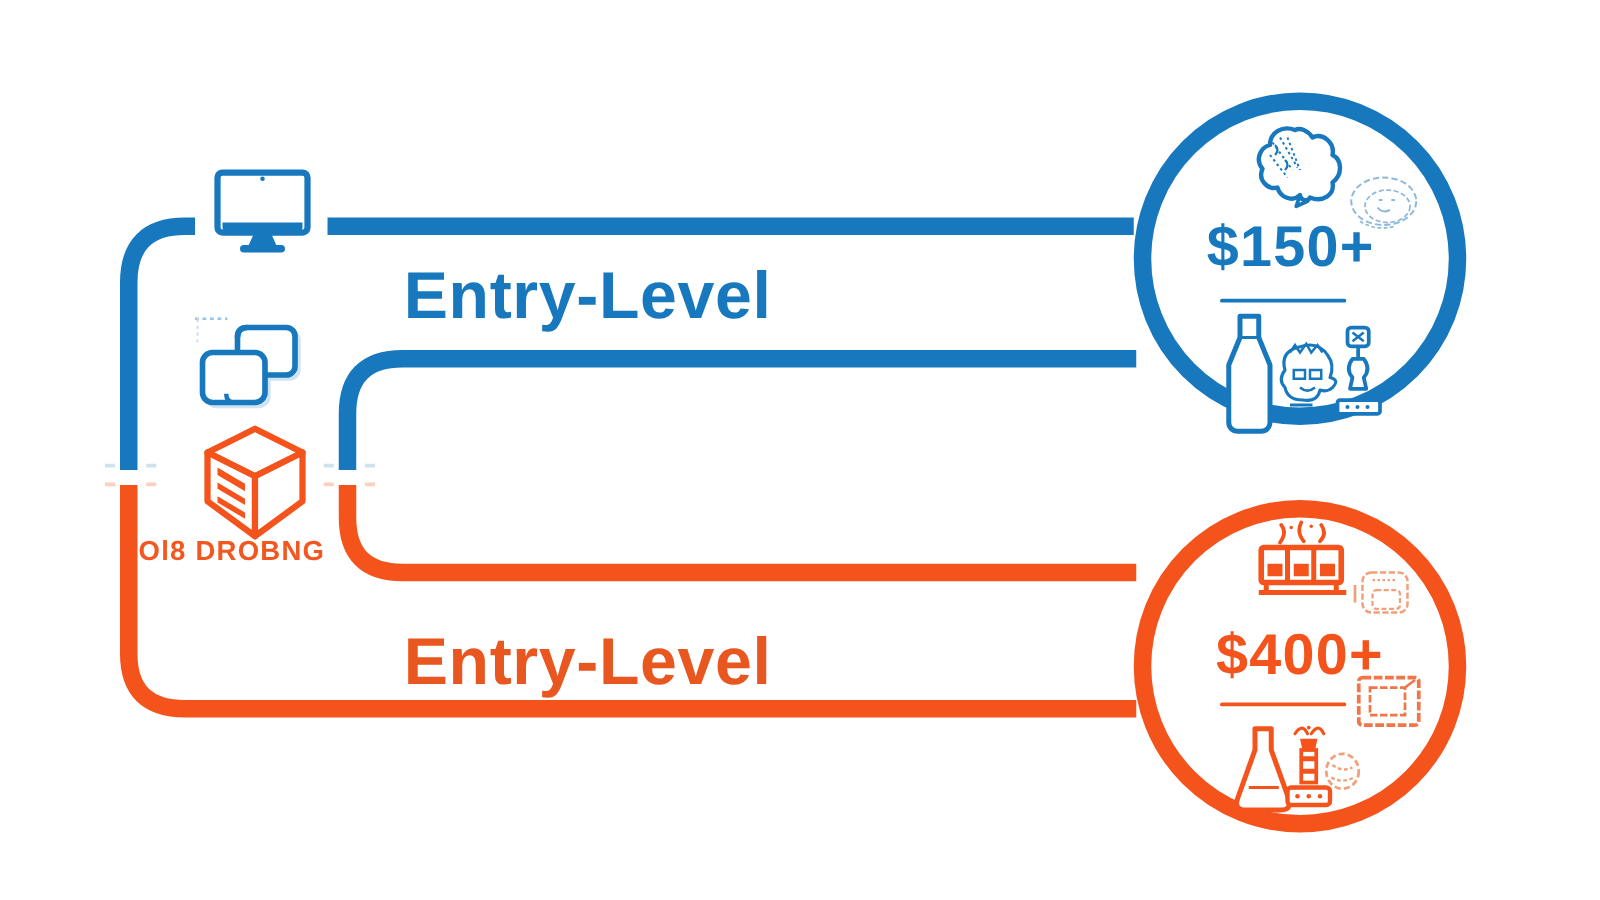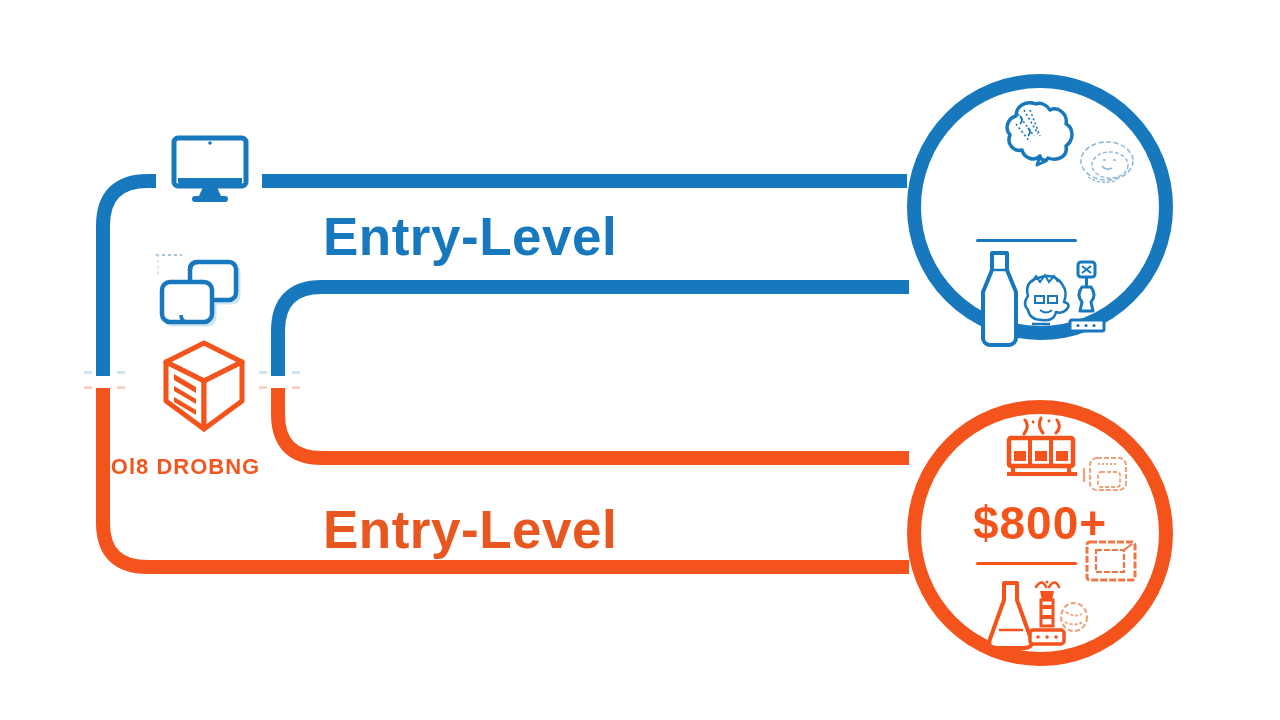--- a/index.html
+++ b/index.html
@@ -78,21 +78,21 @@
     <svg width="88" height="96" viewBox="0 0 88 96">
       <path d="M44 5 L82 24 L44 43 L6 24 Z" fill="#fff" stroke="#F4531C" stroke-width="5" stroke-linejoin="round"></path>
       <path d="M6 24 V63 L44 91 V43 Z" fill="#fff" stroke="#F4531C" stroke-width="5" stroke-linejoin="round"></path>
       <path d="M82 24 V63 L44 91 V43 Z" fill="#fff" stroke="#F4531C" stroke-width="5" stroke-linejoin="round"></path>
       <path d="M14 36 l22 13 v6 l-22 -13 z" fill="#F4531C"></path>
       <path d="M14 48 l22 13 v5 l-22 -13 z" fill="#F4531C"></path>
       <path d="M14 59 l22 13 v5 l-22 -13 z" fill="#F4531C"></path>
     </svg>
   </div>
 
-  <div class="abs caption" style="left:98px;top:450px">
+  <div class="abs caption" style="left:98px;top:424px">
     <div>Ol8 DROBNG</div>
   </div>
 
   <div class="abs path-label blue-text" style="left:323px;top:206px">Entry-Level</div>
   <div class="abs path-label orange-text" style="left:323px;top:499px">Entry-Level</div>
 
   <div class="abs" style="left:1000px;top:98px">
     <svg width="82" height="72" viewBox="0 0 82 72">
       <path d="M36 6 C26 2 16 8 16 18 C8 20 4 30 10 37 C6 46 14 54 22 52 C24 60 34 64 40 58 C40 62 46 64 48 60 C58 64 68 58 66 48 C74 42 74 30 66 26 C68 16 58 8 50 12 C46 6 40 4 36 6 Z" fill="#fff" stroke="#1878BE" stroke-width="3.5" stroke-linejoin="round"></path>
       <path d="M18 16 l16 22 M24 12 l14 24 M16 26 l14 18 M30 12 l10 26" stroke="#1878BE" stroke-width="1.6" stroke-dasharray="2 2.5" fill="none"></path>
@@ -103,20 +103,21 @@
 
   <div class="abs" style="left:1076px;top:136px">
     <svg width="62" height="54" viewBox="0 0 62 54">
       <ellipse cx="31" cy="25" rx="26" ry="19" fill="none" stroke="#8FB9DA" stroke-width="1.6" stroke-dasharray="5 2.5"></ellipse>
       <ellipse cx="34" cy="29" rx="18" ry="13" fill="none" stroke="#8FB9DA" stroke-width="1.4" stroke-dasharray="4 2"></ellipse>
       <path d="M26 30 q4 5 10 2 M27 24 h3 M37 24 h3" stroke="#8FB9DA" stroke-width="1.6" fill="none"></path>
       <path d="M12 41 q12 8 28 4" stroke="#8FB9DA" stroke-width="1.4" stroke-dasharray="3 2" fill="none"></path>
     </svg>
   </div>
 
+  <div class="abs node-value blue-text" style="left:940px;top:170px;width:185px">$150+</div>
 
   <div class="abs divider" style="left:976px;top:239px;width:101px;background:#1878BE"></div>
 
   <div class="abs" style="left:977px;top:250px">
     <svg width="46" height="98" viewBox="0 0 46 98">
       <path d="M15 3 h15 v17 l9 22 v46 a7 7 0 0 1 -7 7 h-19 a7 7 0 0 1 -7 -7 v-46 l9 -22 z" fill="#fff" stroke="#1878BE" stroke-width="4" stroke-linejoin="round"></path>
       <path d="M15 20 h15" stroke="#1878BE" stroke-width="2.5"></path>
     </svg>
   </div>
 
@@ -160,21 +161,21 @@
 
   <div class="abs" style="left:1080px;top:450px">
     <svg width="54" height="52" viewBox="0 0 54 52">
       <rect x="10" y="8" width="36" height="32" rx="7" fill="none" stroke="#F0A17C" stroke-width="2" stroke-dasharray="5 2"></rect>
       <rect x="18" y="22" width="22" height="15" rx="3" fill="none" stroke="#F0A17C" stroke-width="1.8" stroke-dasharray="4 2"></rect>
       <path d="M18 14 h18" stroke="#F0A17C" stroke-width="1.8" stroke-dasharray="2 2" fill="none"></path>
       <path d="M4 18 v14" stroke="#F0A17C" stroke-width="2.2" fill="none"></path>
     </svg>
   </div>
 
-  <div class="abs node-value orange-text" style="left:945px;top:496px;width:190px;color:#F4531C">$800+</div>
+  <div class="abs node-value orange-text" style="left:945px;top:496px;width:190px;color:#F4531C">$400+</div>
 
   <div class="abs divider" style="left:976px;top:562px;width:101px;background:#F4531C"></div>
 
   <div class="abs" style="left:1082px;top:534px">
     <svg width="58" height="54" viewBox="0 0 58 54">
       <rect x="5" y="8" width="48" height="38" rx="3" fill="none" stroke="#F07648" stroke-width="3" stroke-dasharray="7 2"></rect>
       <rect x="14" y="16" width="28" height="22" fill="none" stroke="#F07648" stroke-width="2.2" stroke-dasharray="6 2"></rect>
       <path d="M42 16 l8 -6" stroke="#F07648" stroke-width="2" fill="none"></path>
     </svg>
   </div>

